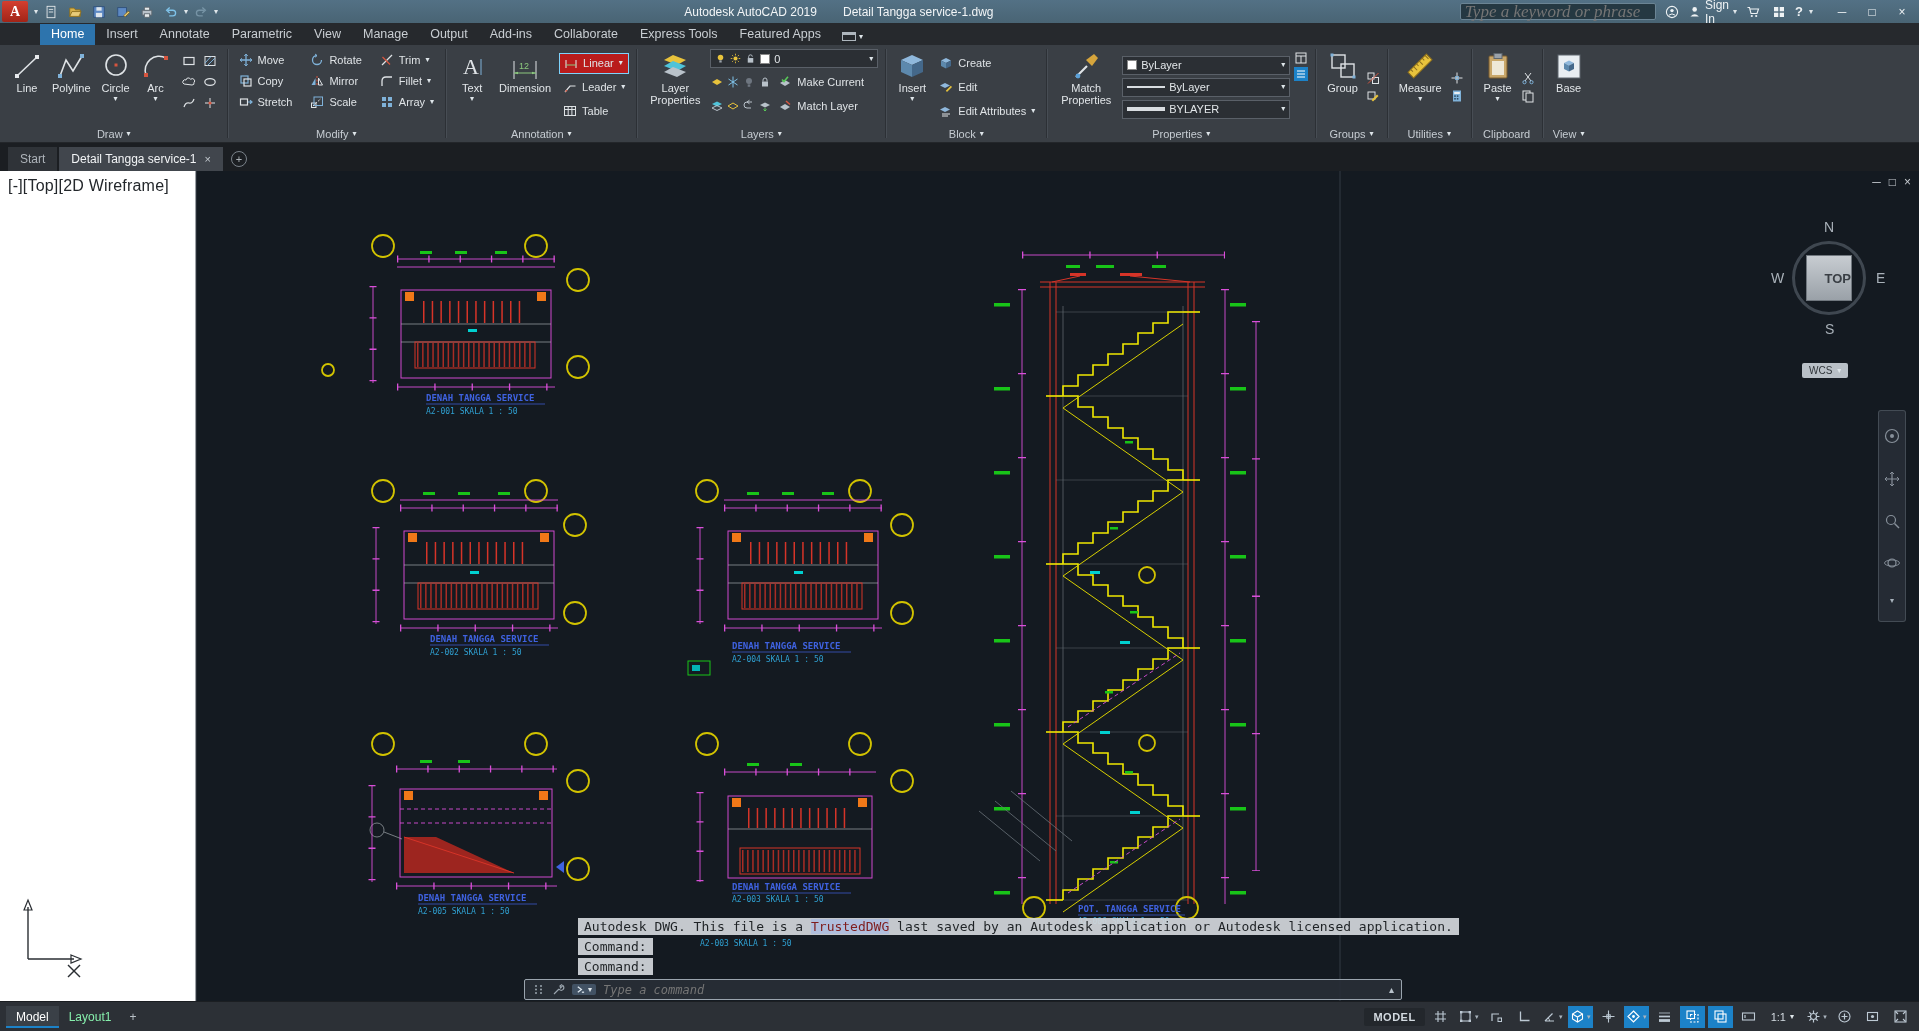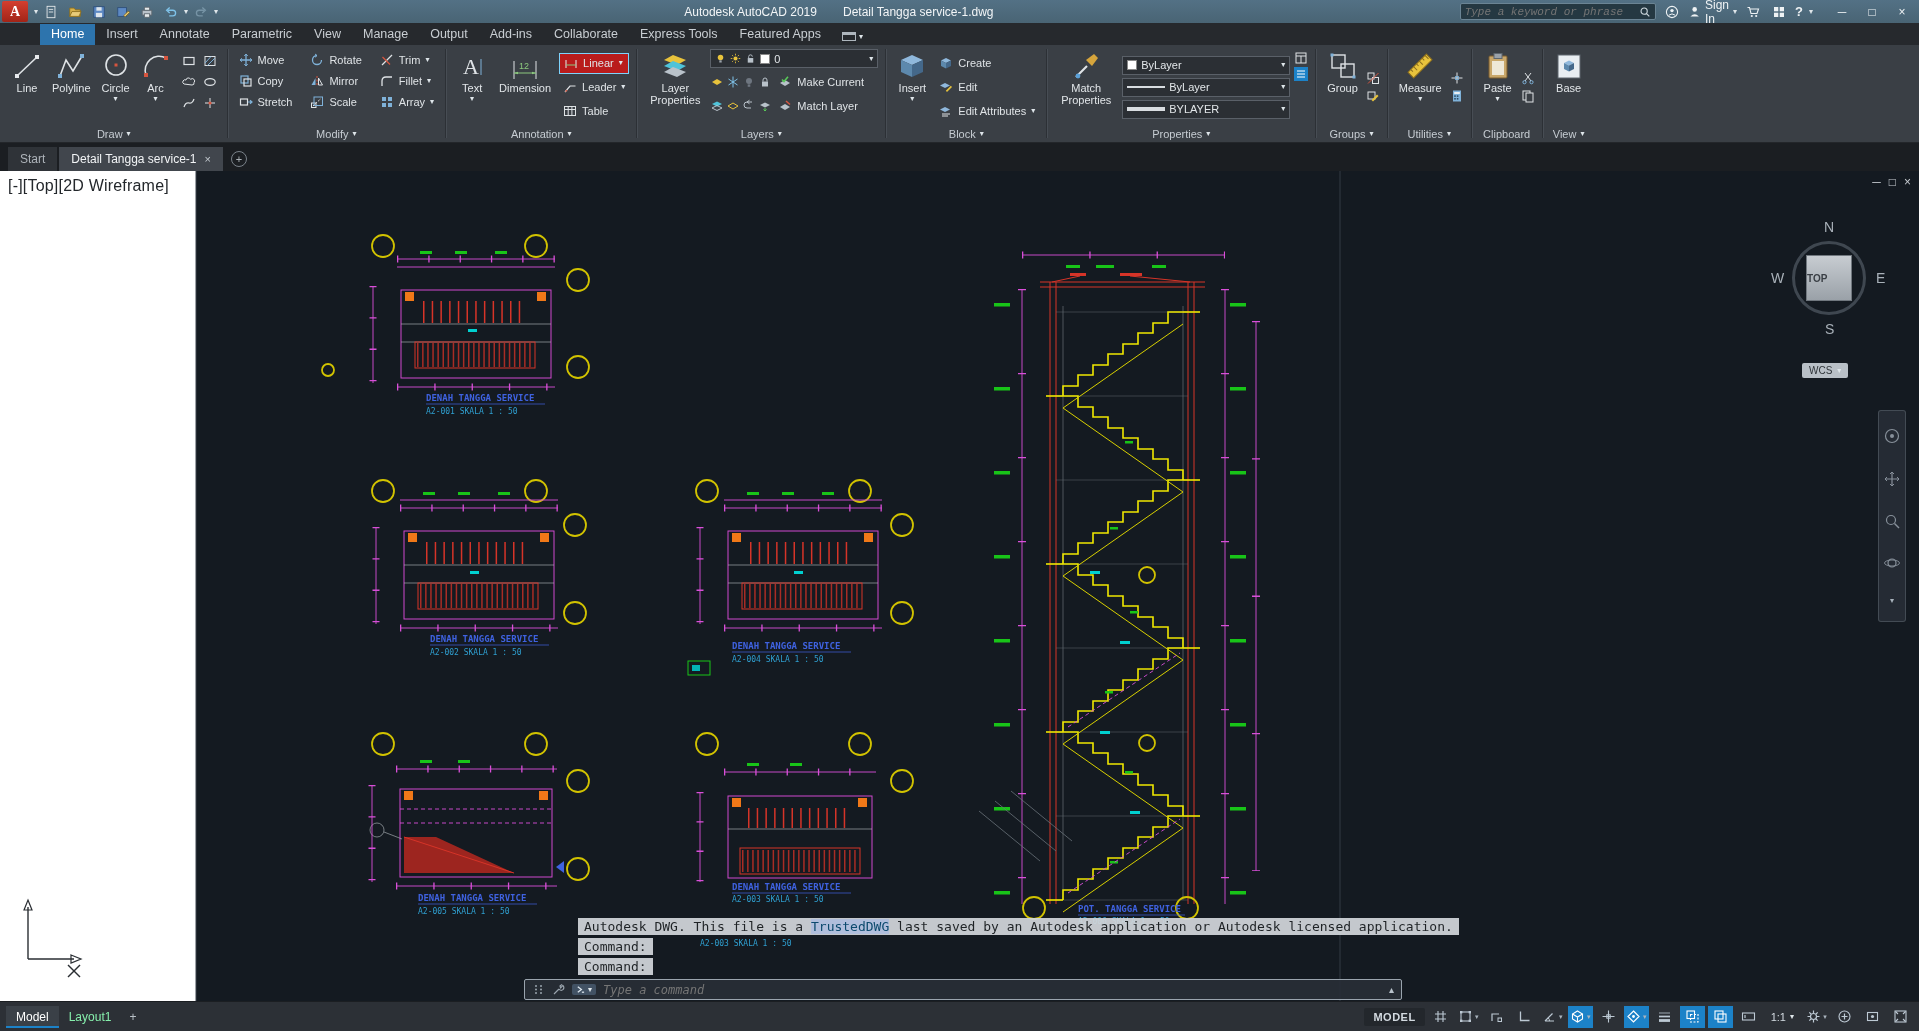--- a/index.html
+++ b/index.html
@@ -13,21 +13,21 @@
   .applogo .alog{color:#fff;font-weight:bold;font-size:14px;font-family:"Liberation Serif",serif}
   .qat{display:flex;align-items:center;gap:2px}
   .qbtn{background:none;border:none;width:22px;height:21px;display:flex;align-items:center;justify-content:center;cursor:pointer}
   .qbtn svg{width:14px;height:14px}
   .caret{font-size:8px;color:#dfe6ea;line-height:1}
   .dim{opacity:.45}
   .tb-title{flex:1;text-align:center;color:#f2f5f7;font-size:12px;white-space:nowrap;overflow:hidden}
   .tb-title .tsp{display:inline-block;width:26px}
   .tb-right{display:flex;align-items:center;gap:6px;padding-right:2px}
   .searchbox{display:flex;align-items:center;background:#253842;border:1px solid #6b8494;border-radius:2px;height:17px;width:196px;padding:0 4px}
-  .searchbox input{flex:1;background:transparent;border:none;outline:none;color:#cfd9df;font-style:italic;font-size:11px;font-family:Liberation Mono, monospace}
+  .searchbox input{flex:1;background:transparent;border:none;outline:none;color:#cfd9df;font-style:italic;font-size:17px;font-family:Liberation Serif, serif}
   .searchbox svg{width:12px;height:12px}
   .tbicon{width:20px;height:20px;display:flex;align-items:center;justify-content:center;cursor:pointer}
   .tbicon svg{width:14px;height:14px}
   .signin{display:flex;align-items:center;gap:4px;color:#eef2f4;font-size:12px;cursor:pointer}
   .helpq{color:#eef2f4;font-size:13px;font-weight:bold;cursor:pointer}
   .winbtns{display:flex;margin-left:8px}
   .winbtn{width:30px;height:23px;display:flex;align-items:center;justify-content:center;color:#eef2f4;font-size:12px;cursor:pointer}
 
   
   .ribtabs{height:22px;background:#26292d;display:flex;align-items:flex-end;padding-left:40px}
@@ -71,31 +71,31 @@
 
   
   .canvas{position:relative;width:1919px;height:830px;background:#ffffff}
   .canvas > svg.cad{position:absolute;left:0;top:0}
   .cornerlabel{position:absolute;left:8px;top:6px;color:#23272b;font-size:16px;letter-spacing:.2px;cursor:pointer}
   .vpctrl{position:absolute;right:8px;top:4px;display:flex;gap:8px;color:#c8cdd2;font-size:12px}
   .vpctrl span{cursor:pointer}
   .viewcube{position:absolute;left:1769px;top:46px;width:120px;height:124px}
   .vc-ring{position:absolute;left:23px;top:24px;width:74px;height:74px;border:3px solid #4a525c;border-radius:50%;opacity:.8}
   .vc-l{position:absolute;color:#a9b1b9;font-size:14px}
-  .vc-face{position:absolute;left:37px;top:38px;width:46px;height:46px;background:linear-gradient(#c7ccd1,#9aa1a8);border:1px solid #70777e;display:flex;align-items:center;justify-content:flex-start;color:#3a3f45;font-size:10px;font-weight:bold;cursor:pointer}
+  .vc-face{position:absolute;left:37px;top:38px;width:46px;height:46px;background:linear-gradient(#c7ccd1,#9aa1a8);border:1px solid #70777e;display:flex;align-items:center;justify-content:flex-end;color:#3a3f45;font-size:13px;font-weight:bold;cursor:pointer}
   .wcschip{position:absolute;left:1802px;top:192px;background:#b9c0c7;color:#2e3338;font-size:10px;padding:2px 7px;border-radius:2px;display:flex;gap:5px;align-items:center;cursor:pointer}
   .navbar{position:absolute;left:1878px;top:239px;width:28px;height:212px;background:rgba(70,78,88,.35);border:1px solid rgba(160,170,180,.25);border-radius:3px;display:flex;flex-direction:column;align-items:center;justify-content:space-around;padding:4px 0}
   .navbar svg{width:18px;height:18px;opacity:.75}
   .ucs{position:absolute;left:8px;top:726px}
 
   .cmdline{position:absolute;font-family:"DejaVu Sans Mono",monospace;font-size:13px;color:#1f2326;background:rgba(210,214,218,.93);height:17px;line-height:17px;padding:0 6px;white-space:nowrap}
   .cmd1{left:578px;top:747px}
   .cmd2{left:578px;top:767px}
   .cmd3{left:578px;top:787px}
-  .tdwg{color:#0c4a6e;background:rgba(130,170,255,.3)}
+  .tdwg{color:#7f1d1d;background:rgba(130,170,255,.3)}
   .cmdbar{position:absolute;left:524px;top:808px;width:878px;height:21px;background:rgba(40,46,54,.92);border:1px solid #9aa4ae;border-radius:2px;display:flex;align-items:center;gap:7px;padding:0 7px}
   .cmdbar svg{width:13px;height:13px}
   .cmdchip{display:flex;align-items:center;gap:3px;background:rgba(90,115,140,.55);border-radius:2px;padding:1px 4px;color:#cfd9e2;font-size:10px;cursor:pointer}
   .cmdinput{flex:1;background:transparent;border:none;outline:none;color:#b8c2cb;font-style:italic;font-size:12px;font-family:"DejaVu Sans Mono",monospace}
   .cmdup{color:#b8c2cb;font-size:10px;cursor:pointer}
 
   
   .statusbar{height:30px;background:#2c3036;display:flex;align-items:center;padding:0 6px;border-top:1px solid #1b1e22}
   .sb-tab{padding:4px 10px;color:#86efac;font-size:12px;cursor:pointer}
   .sb-tab.active{color:#fff;background:#3a4047;box-shadow:inset 0 -2px 0 #1c82c8}

